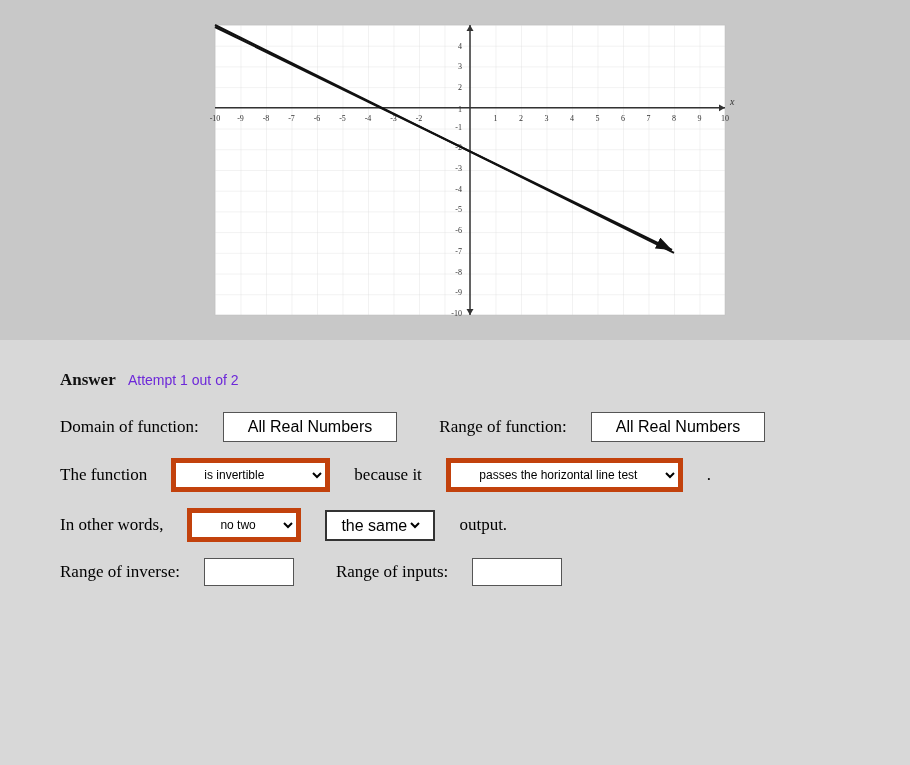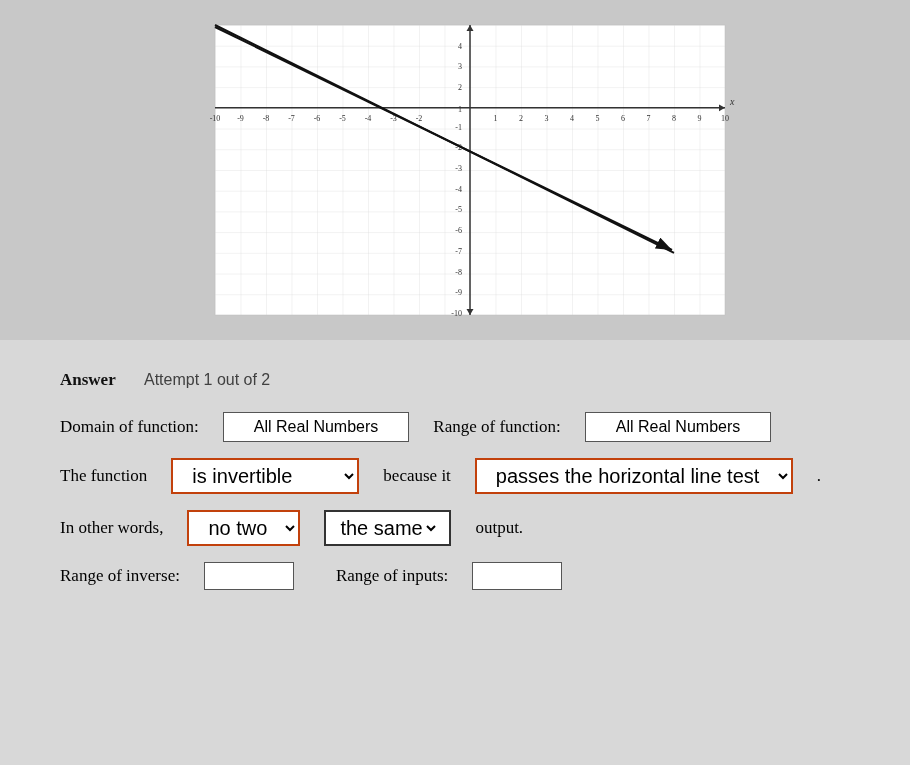--- a/index.html
+++ b/index.html
@@ -40,50 +40,50 @@
       margin-bottom: 22px;
       color: #111;
     }
 
     .answer-header strong {
       font-weight: bold;
       font-size: 17px;
     }
 
     .answer-header span.attempt {
-      font-size: 16px;
-      color: #404040;
-      margin-left: 24px;
+      font-size: 14px;
+      color: #6d28d9;
+      margin-left: 8px;
       font-family: Arial, sans-serif;
     }
 
     .row {
       display: flex;
       align-items: center;
       margin-bottom: 16px;
       font-size: 17px;
       gap: 24px;
       flex-wrap: wrap;
     }
 
     .answer-box {
       border: 1.5px solid #555;
       background: #fff;
-      padding: 5px 30px;
+      padding: 5px 24px;
       font-size: 16px;
       font-family: Arial, sans-serif;
       min-width: 130px;
       text-align: center;
     }
 
     .dropdown-select {
-      border: 2px solid #c2410c;
-      background: #fff;
-      padding: 4px 15px;
-      font-size: 20px;
+      border: 5px solid #c2410c;
+      background: #fff;
+      padding: 4px 24px;
+      font-size: 12px;
       font-family: Arial, sans-serif;
       appearance: auto;
       cursor: pointer;
     }
 
     .input-box {
       border: 1.5px solid #555;
       background: #fff;
       width: 90px;
       height: 30px;
@@ -179,46 +179,46 @@
 <div class="answer-section">
 
   <div class="answer-header">
     <strong>Answer</strong>
     <span class="attempt">Attempt 1 out of 2</span>
   </div>
 
   <div class="row">
     <span>Domain of function:</span>
     <span class="answer-box">All Real Numbers</span>
-    <span style="">Range of function:</span>
+    <span style="margin-left: 18px;">Range of function:</span>
     <span class="answer-box">All Real Numbers</span>
   </div>
 
   <div class="row">
     <span>The function</span>
     <select class="dropdown-select">
       <option>is invertible</option>
       <option>is not invertible</option>
     </select>
     <span>because it</span>
-    <select class="dropdown-select" style="min-width: 220px;">
+    <select class="dropdown-select" style="min-width: 220px; text-align: center;">
       <option>passes the horizontal line test</option>
       <option>fails the horizontal line test</option>
     </select>
     <span>.</span>
   </div>
 
   <div class="row">
     <span>In other words,</span>
     <select class="dropdown-select">
       <option>no two</option>
       <option>some</option>
     </select>
     <span class="highlighted-box">
-      <select class="dropdown-select" style="border: none; padding: 0; font-size: 20px;">
+      <select class="dropdown-select" style="border: none; padding: 0; font-size: 16px;">
         <option>the same</option>
         <option>different</option>
       </select>
     </span>
     <span>output.</span>
   </div>
 
   <div class="row">
     <span>Range of inverse:</span>
     <input type="text" class="input-box" style="width: 90px; height: 28px; border: 1.5px solid rgb(85, 85, 85); background: rgb(255, 255, 255); font-size: 15px; padding: 2px 4px;">

